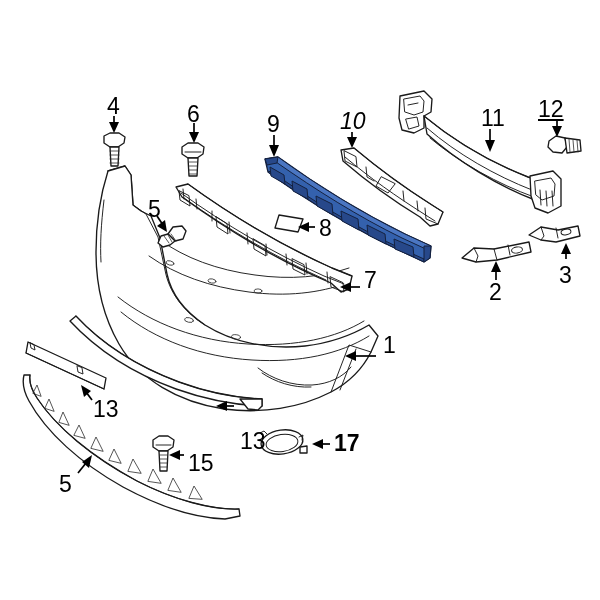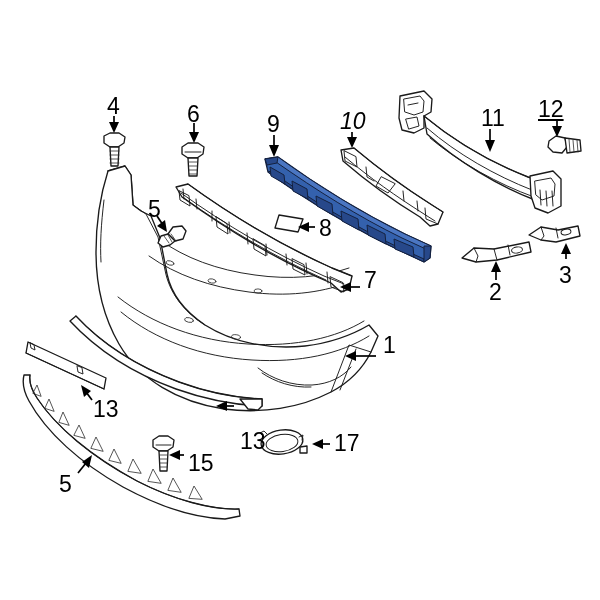--- a/index.html
+++ b/index.html
@@ -454,15 +454,15 @@
   <div class="callout-text" style="left:364px; top:269px;">7</div>
   <div class="callout-text" style="left:319px; top:217px;">8</div>
   <div class="callout-text" style="left:267px; top:113px;">9</div>
   <div class="callout-text" style="left:340px; top:110px;font-style:italic;">10</div>
   <div class="callout-text" style="left:481px; top:107px;">11</div>
   <div class="callout-text" style="left:538px; top:98px;text-decoration:underline;">12</div>
   <div class="callout-text" style="left:240px; top:395px;margin-top:35px;">13</div>
   <div class="callout-text" style="left:59px; top:473px;">5</div>
   <div class="callout-text" style="left:188px; top:452px;">15</div>
   <div class="callout-text" style="left:93px; top:398px;">13</div>
-  <div class="callout-text" style="left:334px; top:432px;">17</div>
+  <div class="callout-text" style="left:334px; top:432px;font-weight:bold;">17</div>
 
 </div>
 
 </body></html>

